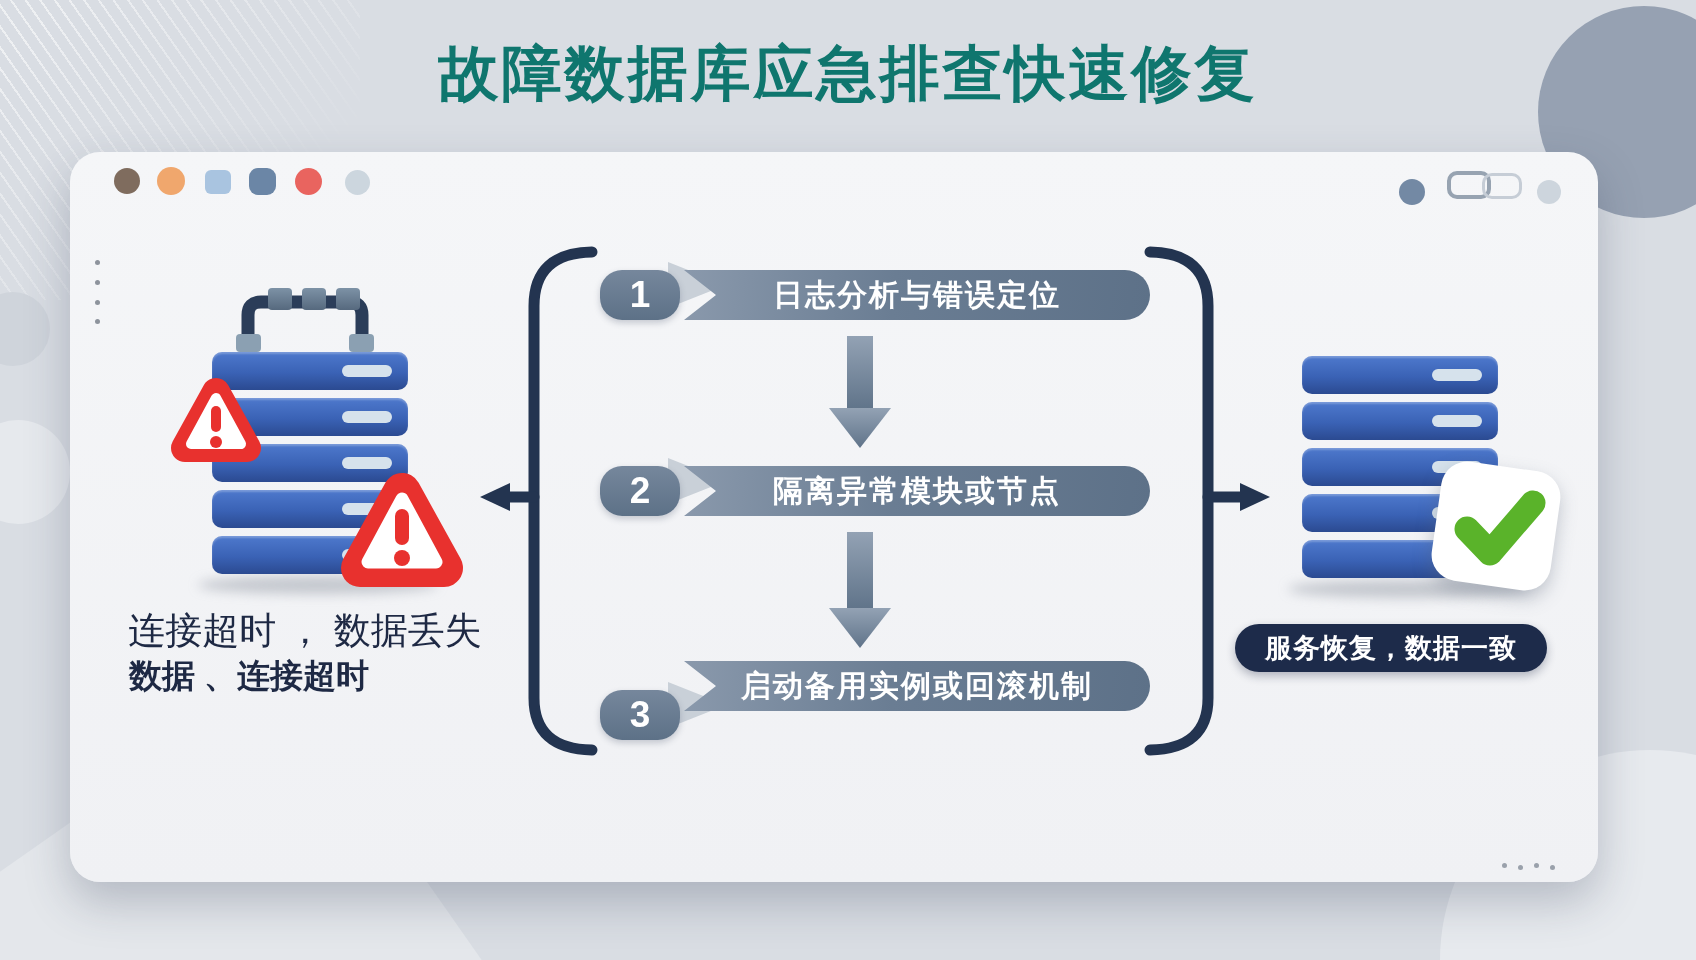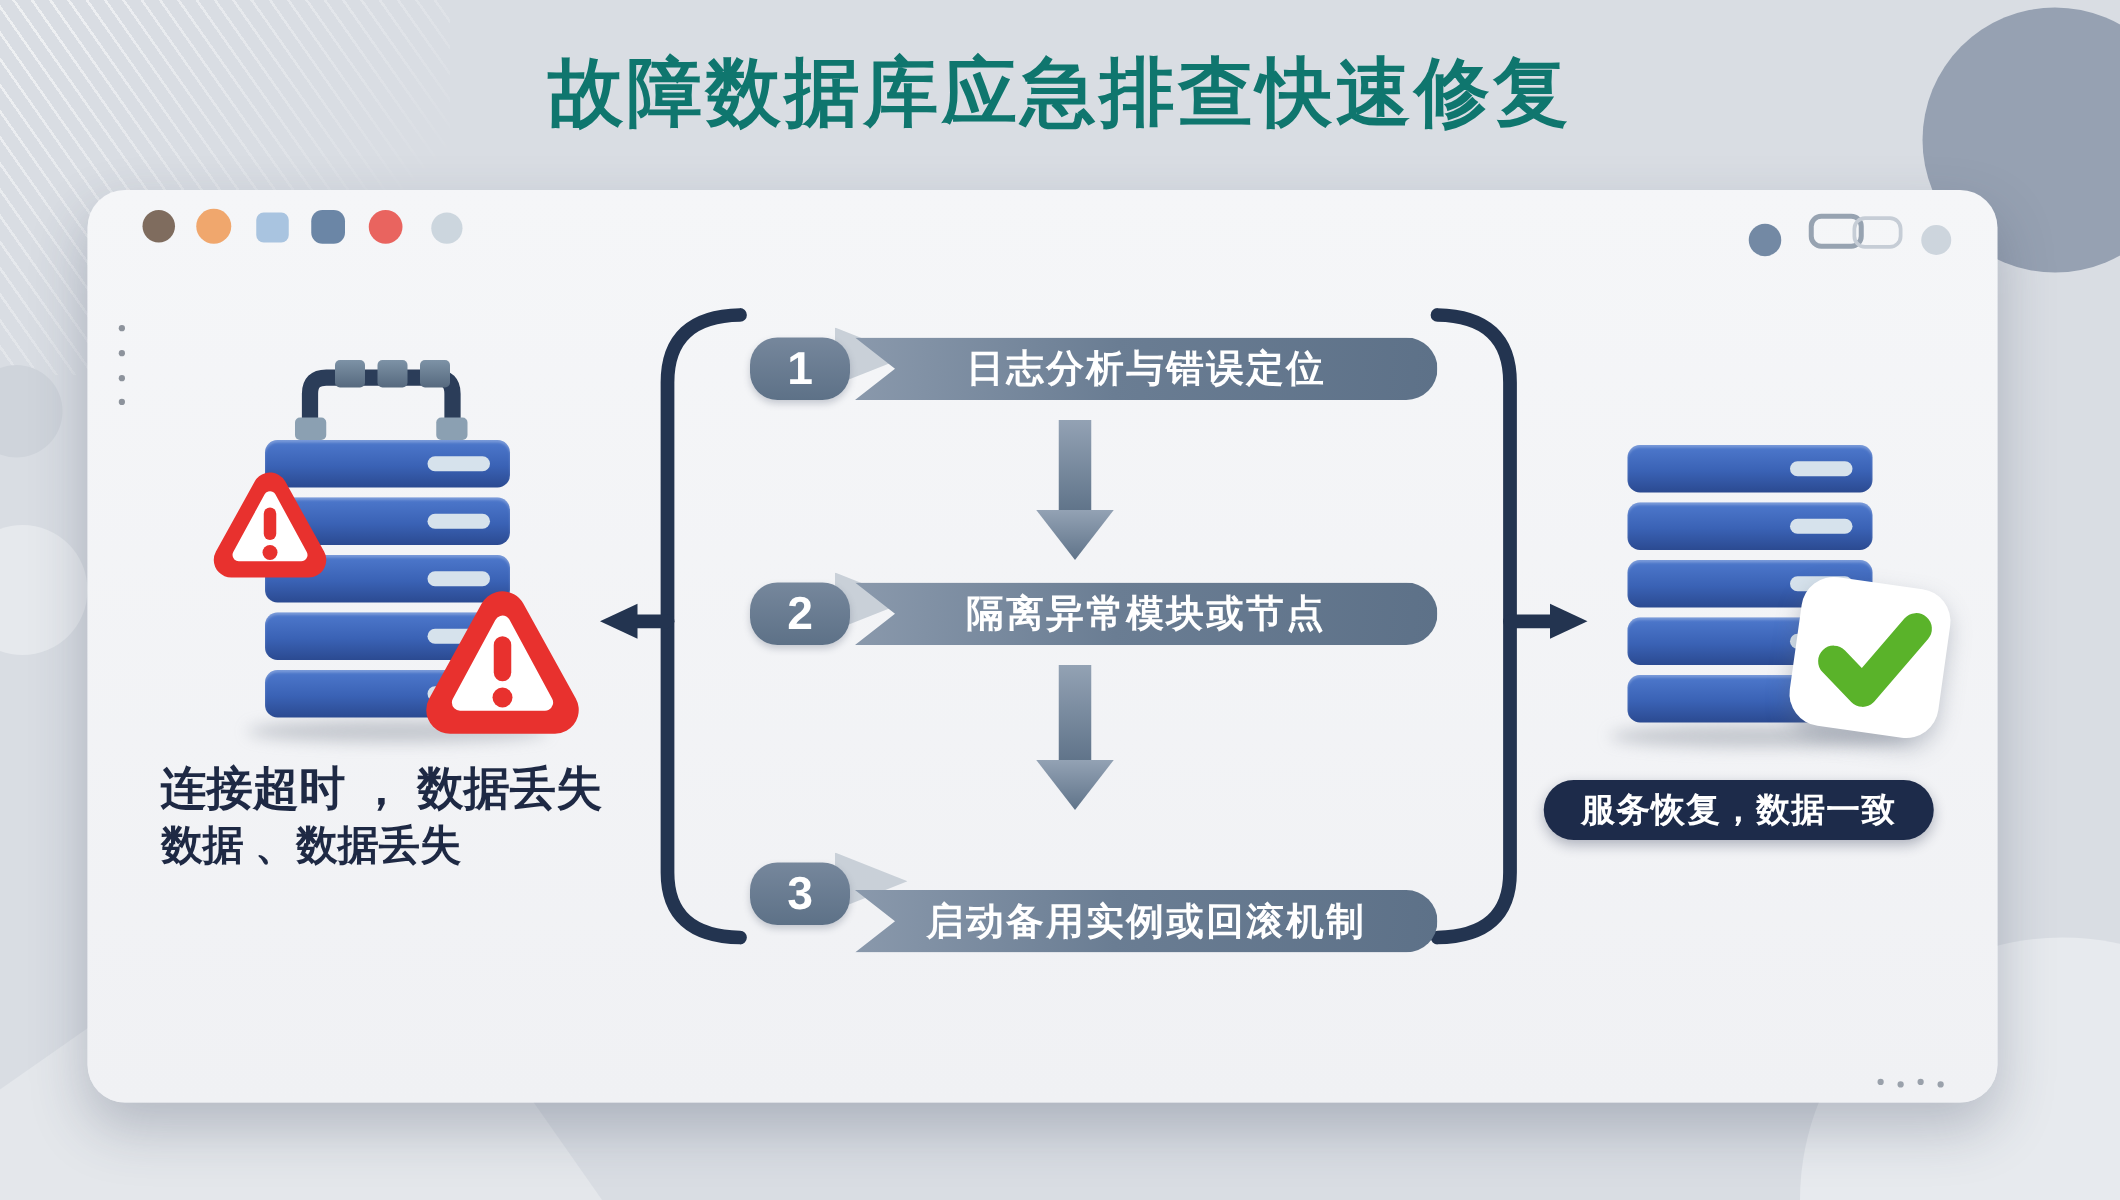--- a/index.html
+++ b/index.html
@@ -46,21 +46,21 @@
     filter:blur(6px); z-index:2; }
   .cable-svg { position:absolute; z-index:3; }
   .connector { position:absolute; border-radius:4px; background:linear-gradient(180deg,#7d92a6,#56697e); z-index:4; }
   .nub { position:absolute; border-radius:4px; background:#8ba0b2; z-index:4; }
 
   
   .icon-abs { position:absolute; z-index:5; }
 
   
   .caption-left-1 { position:absolute; left:85px; top:606px; width:440px; text-align:center;
-    font-size:37px; font-weight:700; color:#1e2944; z-index:6; }
+    font-size:37px; font-weight:400; color:#1e2944; z-index:6; }
   .caption-left-2 { position:absolute; left:49px; top:654px; width:400px; text-align:center;
     font-size:33px; font-weight:900; color:#1e2944; z-index:6; }
   .caption-right { position:absolute; left:1235px; top:624px; width:312px; height:48px; border-radius:24px;
     background:#1d2b4a; color:#ffffff; font-size:27px; font-weight:700; letter-spacing:1px;
     display:flex; align-items:center; justify-content:center; z-index:6;
     box-shadow:0 4px 10px rgba(20,30,60,.3); }
 
   
   .step-badge { position:absolute; left:600px; width:80px; height:50px; border-radius:22px;
     background:linear-gradient(180deg,#76879c,#5d7187); color:#fff; font-size:37px; font-weight:800;
@@ -147,21 +147,21 @@
   <circle cx="0" cy="20" r="6" fill="#e8312e"></circle>
 </svg>
 <svg class="icon-abs" style="left:330px;top:464px;" width="144" height="136" viewBox="-72 -68 144 136">
   <path d="M 0 -40 L 42 36 L -42 36 Z" fill="#e8312e" stroke="#e8312e" stroke-width="38" stroke-linejoin="round"></path>
   <path d="M 0 -33 L 34 30 L -34 30 Z" fill="#ffffff" stroke="#ffffff" stroke-width="13" stroke-linejoin="round"></path>
   <rect x="-7" y="-23" width="14" height="36" rx="7" fill="#e8312e"></rect>
   <circle cx="0" cy="26" r="8" fill="#e8312e"></circle>
 </svg>
 
 <div class="caption-left-1">连接超时 ， 数据丢失</div>
-<div class="caption-left-2">数据 、数据丢失</div>
+<div class="caption-left-2">数据 、连接超时</div>
 
 <svg class="svg-layer" viewBox="0 0 1696 960">
   <g stroke="#233450" stroke-width="11" fill="none" stroke-linecap="round">
     <path d="M 592 252 Q 534 253 534 306 L 534 698 Q 534 749 592 750"></path>
     <path d="M 1150 252 Q 1208 253 1208 306 L 1208 698 Q 1208 749 1150 750"></path>
     <path d="M 534 497 L 508 497"></path>
     <path d="M 1208 497 L 1242 497"></path>
   </g>
   <polygon points="510,483 510,511 480,497" fill="#233450"></polygon>
   <polygon points="1240,483 1240,511 1270,497" fill="#233450"></polygon>
@@ -191,21 +191,21 @@
 
 <div class="step-chevron" style="top:458px;"></div>
 <div class="step-banner" style="top:466px;">
   <span>隔离异常模块或节点</span>
 </div>
 <div class="step-badge" style="top:466px;">
   <span>2</span>
 </div>
 
 <div class="step-chevron" style="top:682px;"></div>
-<div class="step-banner" style="top:712px;">
+<div class="step-banner" style="top:661px;">
   <span>启动备用实例或回滚机制</span>
 </div>
 <div class="step-badge" style="top:690px;">
   <span>3</span>
 </div>
 
 <div class="db" style="left:1302px;top:356px;">
   <div class="slab">
       <span class="slab-light"></span>
     </div>

